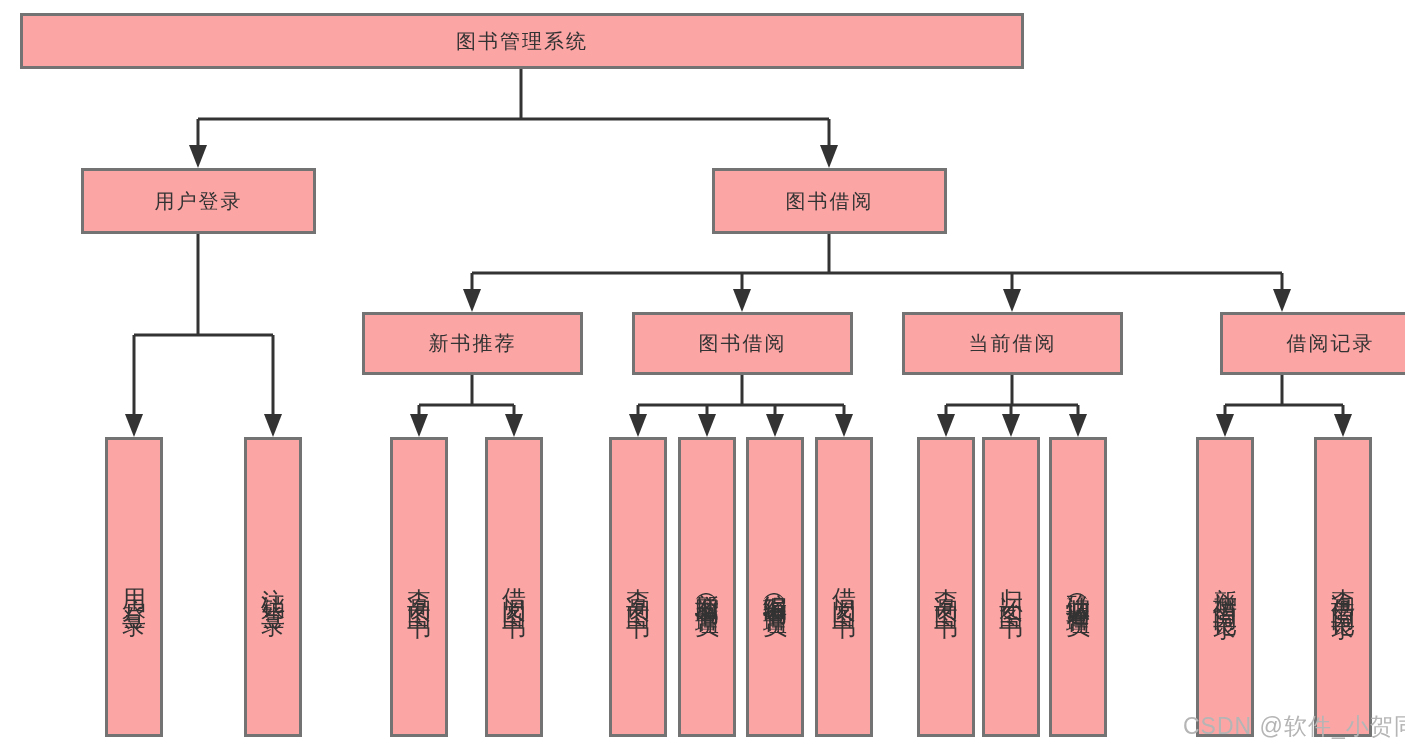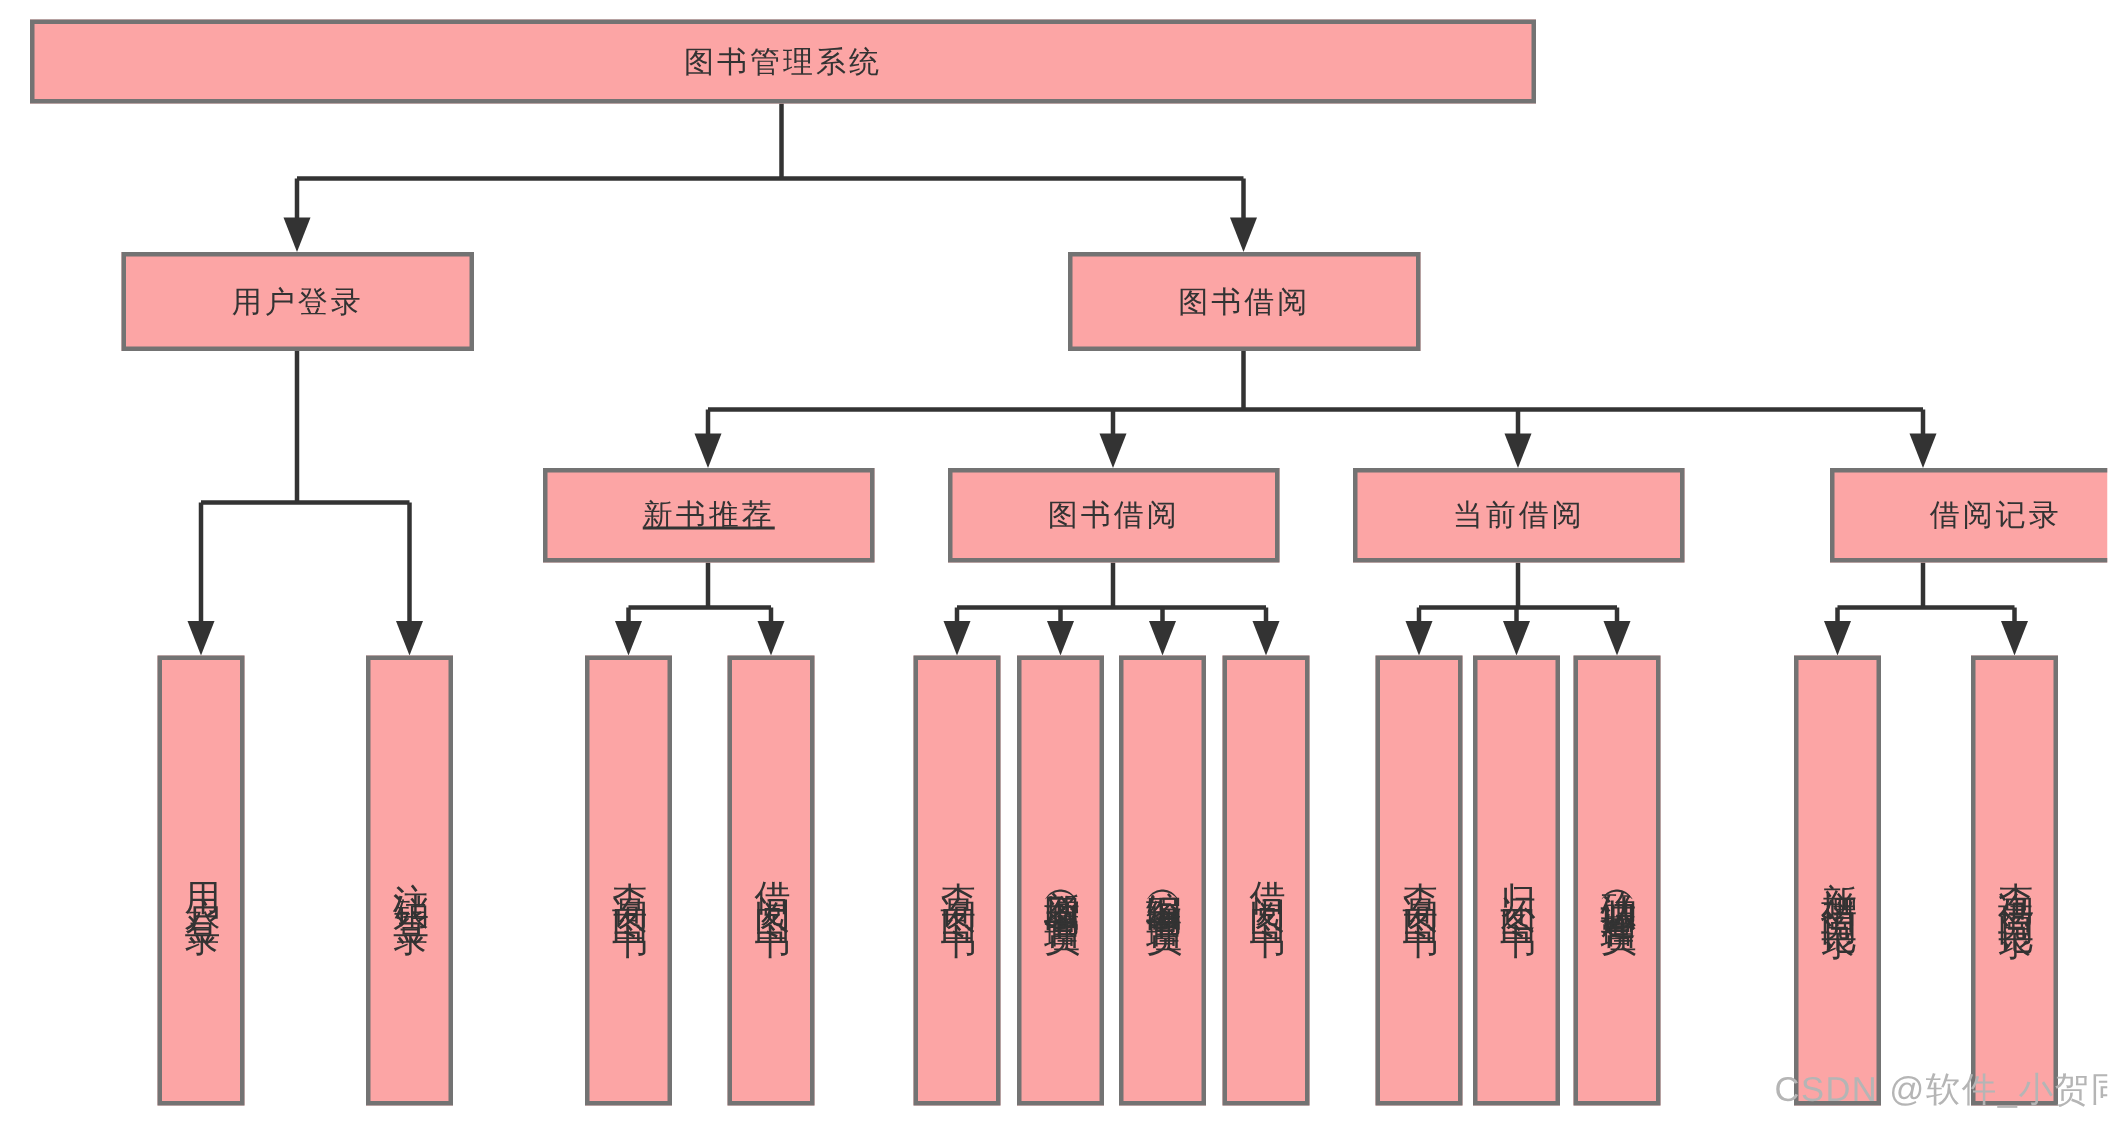--- a/index.html
+++ b/index.html
@@ -128,21 +128,21 @@
     <polygon class="ar" points="1216,414 1234,414 1225,437"></polygon>
     <path class="ln" d="M1343,405 V419"></path>
     <polygon class="ar" points="1334,414 1352,414 1343,437"></polygon>
   </svg>
 
   <div class="box hnode" style="left:20px; top:13px; width:1004px; height:56px;">图书管理系统</div>
 
   <div class="box hnode" style="left:81px; top:168px; width:235px; height:66px;">用户登录</div>
   <div class="box hnode" style="left:712px; top:168px; width:235px; height:66px;">图书借阅</div>
 
-  <div class="box hnode" style="left:362px; top:312px; width:221px; height:63px;text-decoration:underline;">新书推荐</div>
+  <div class="box hnode" style="left:362px; top:312px; width:221px; height:63px;">新书推荐</div>
   <div class="box hnode" style="left:632px; top:312px; width:221px; height:63px;">图书借阅</div>
   <div class="box hnode" style="left:902px; top:312px; width:221px; height:63px;">当前借阅</div>
   <div class="box hnode" style="left:1172px; top:312px; width:221px; height:63px;margin-left:48px;">借阅记录</div>
 
   <div class="box leaf ls4" style="left:105px; top:437px; width:58px; height:300px;">用户登录</div>
   <div class="box leaf ls4" style="left:244px; top:437px; width:58px; height:300px;">注销登录</div>
 
   <div class="box leaf ls4" style="left:390px; top:437px; width:58px; height:300px;">查询图书</div>
   <div class="box leaf ls4" style="left:485px; top:437px; width:58px; height:300px;">借阅图书</div>
 

